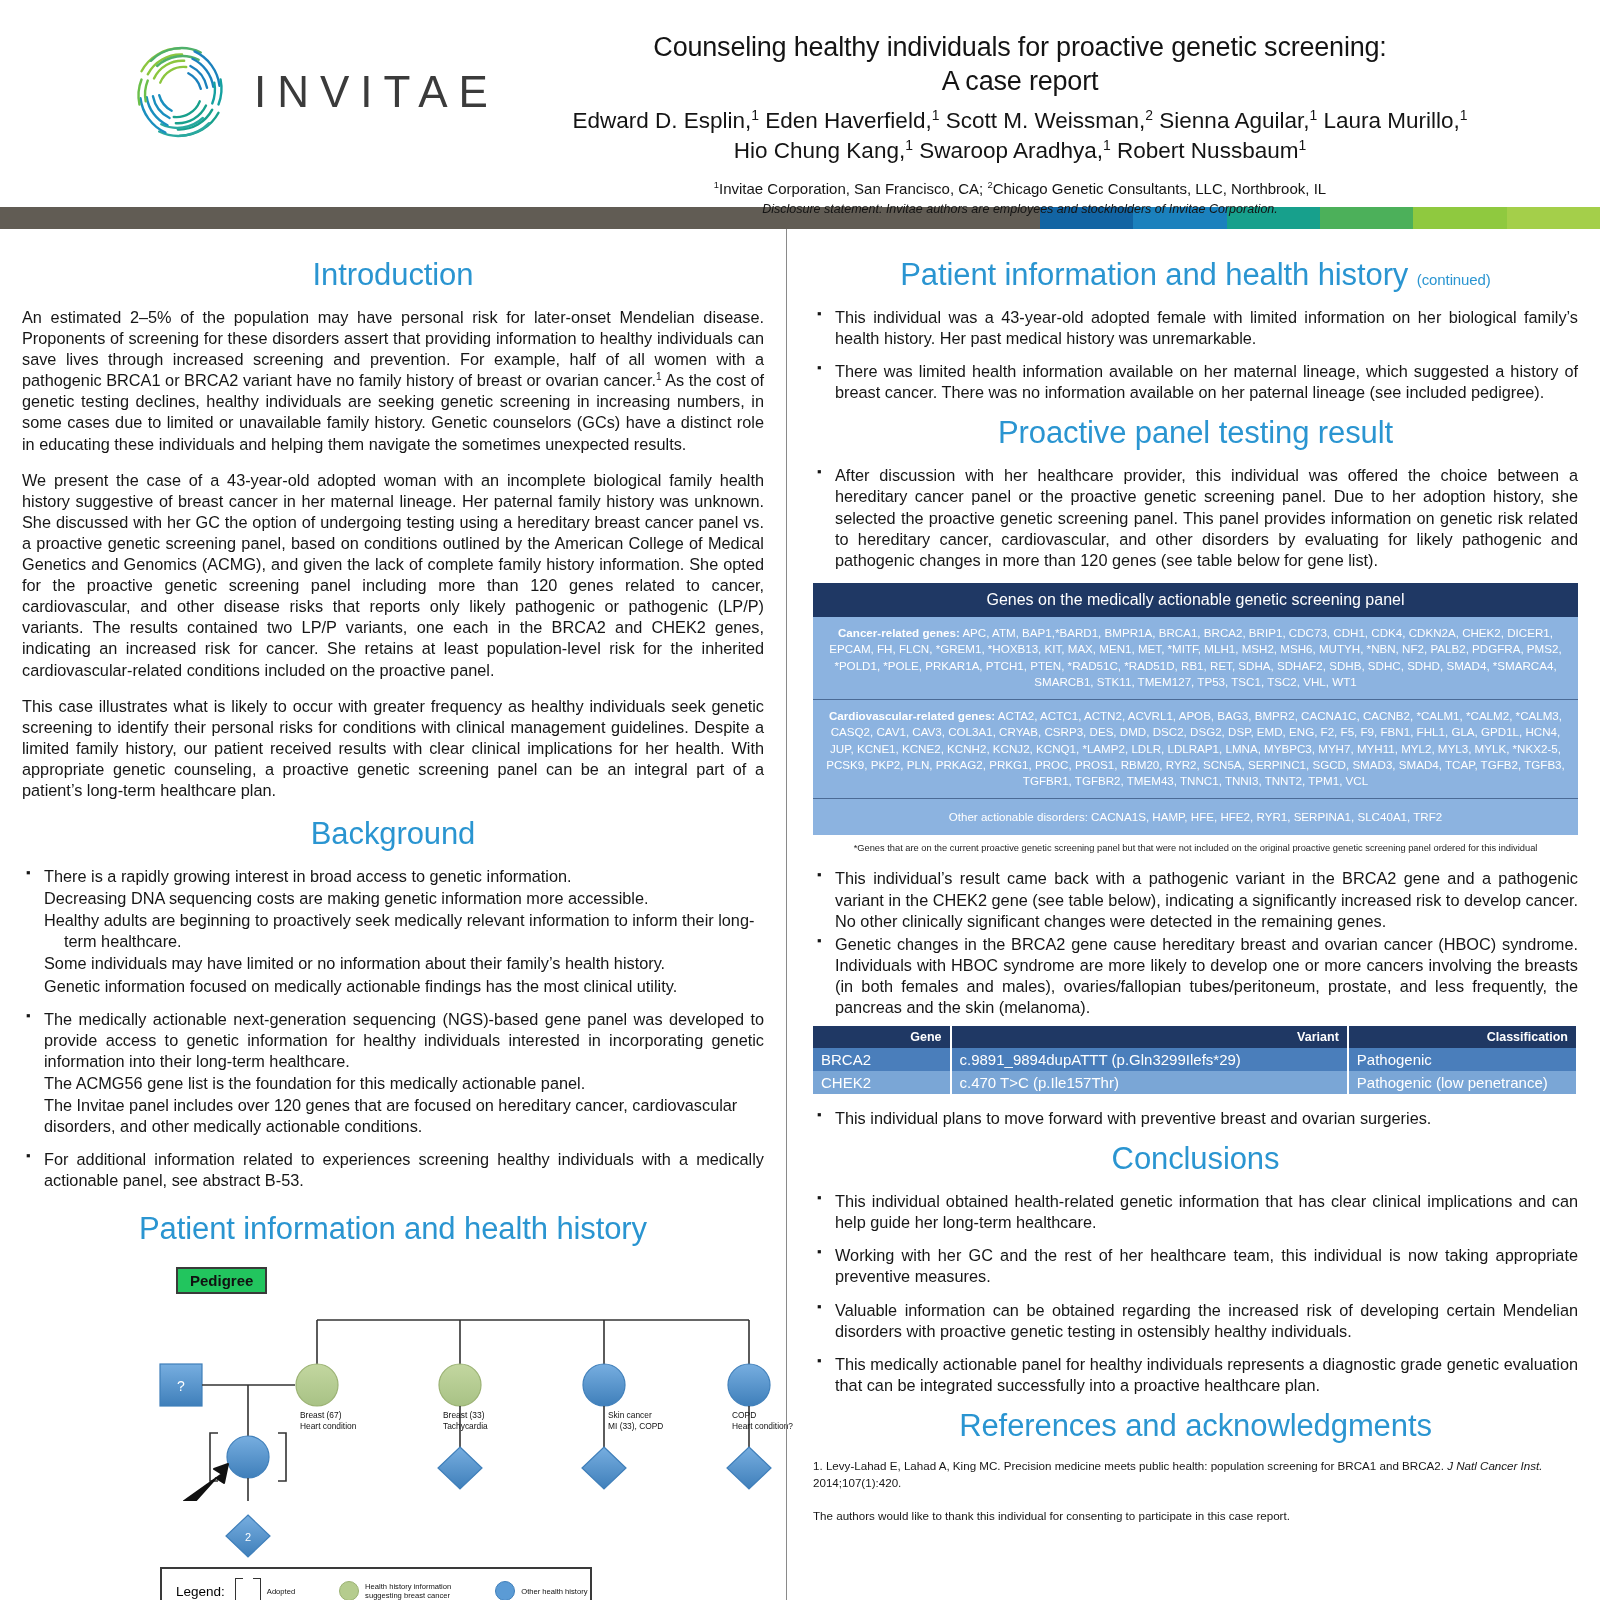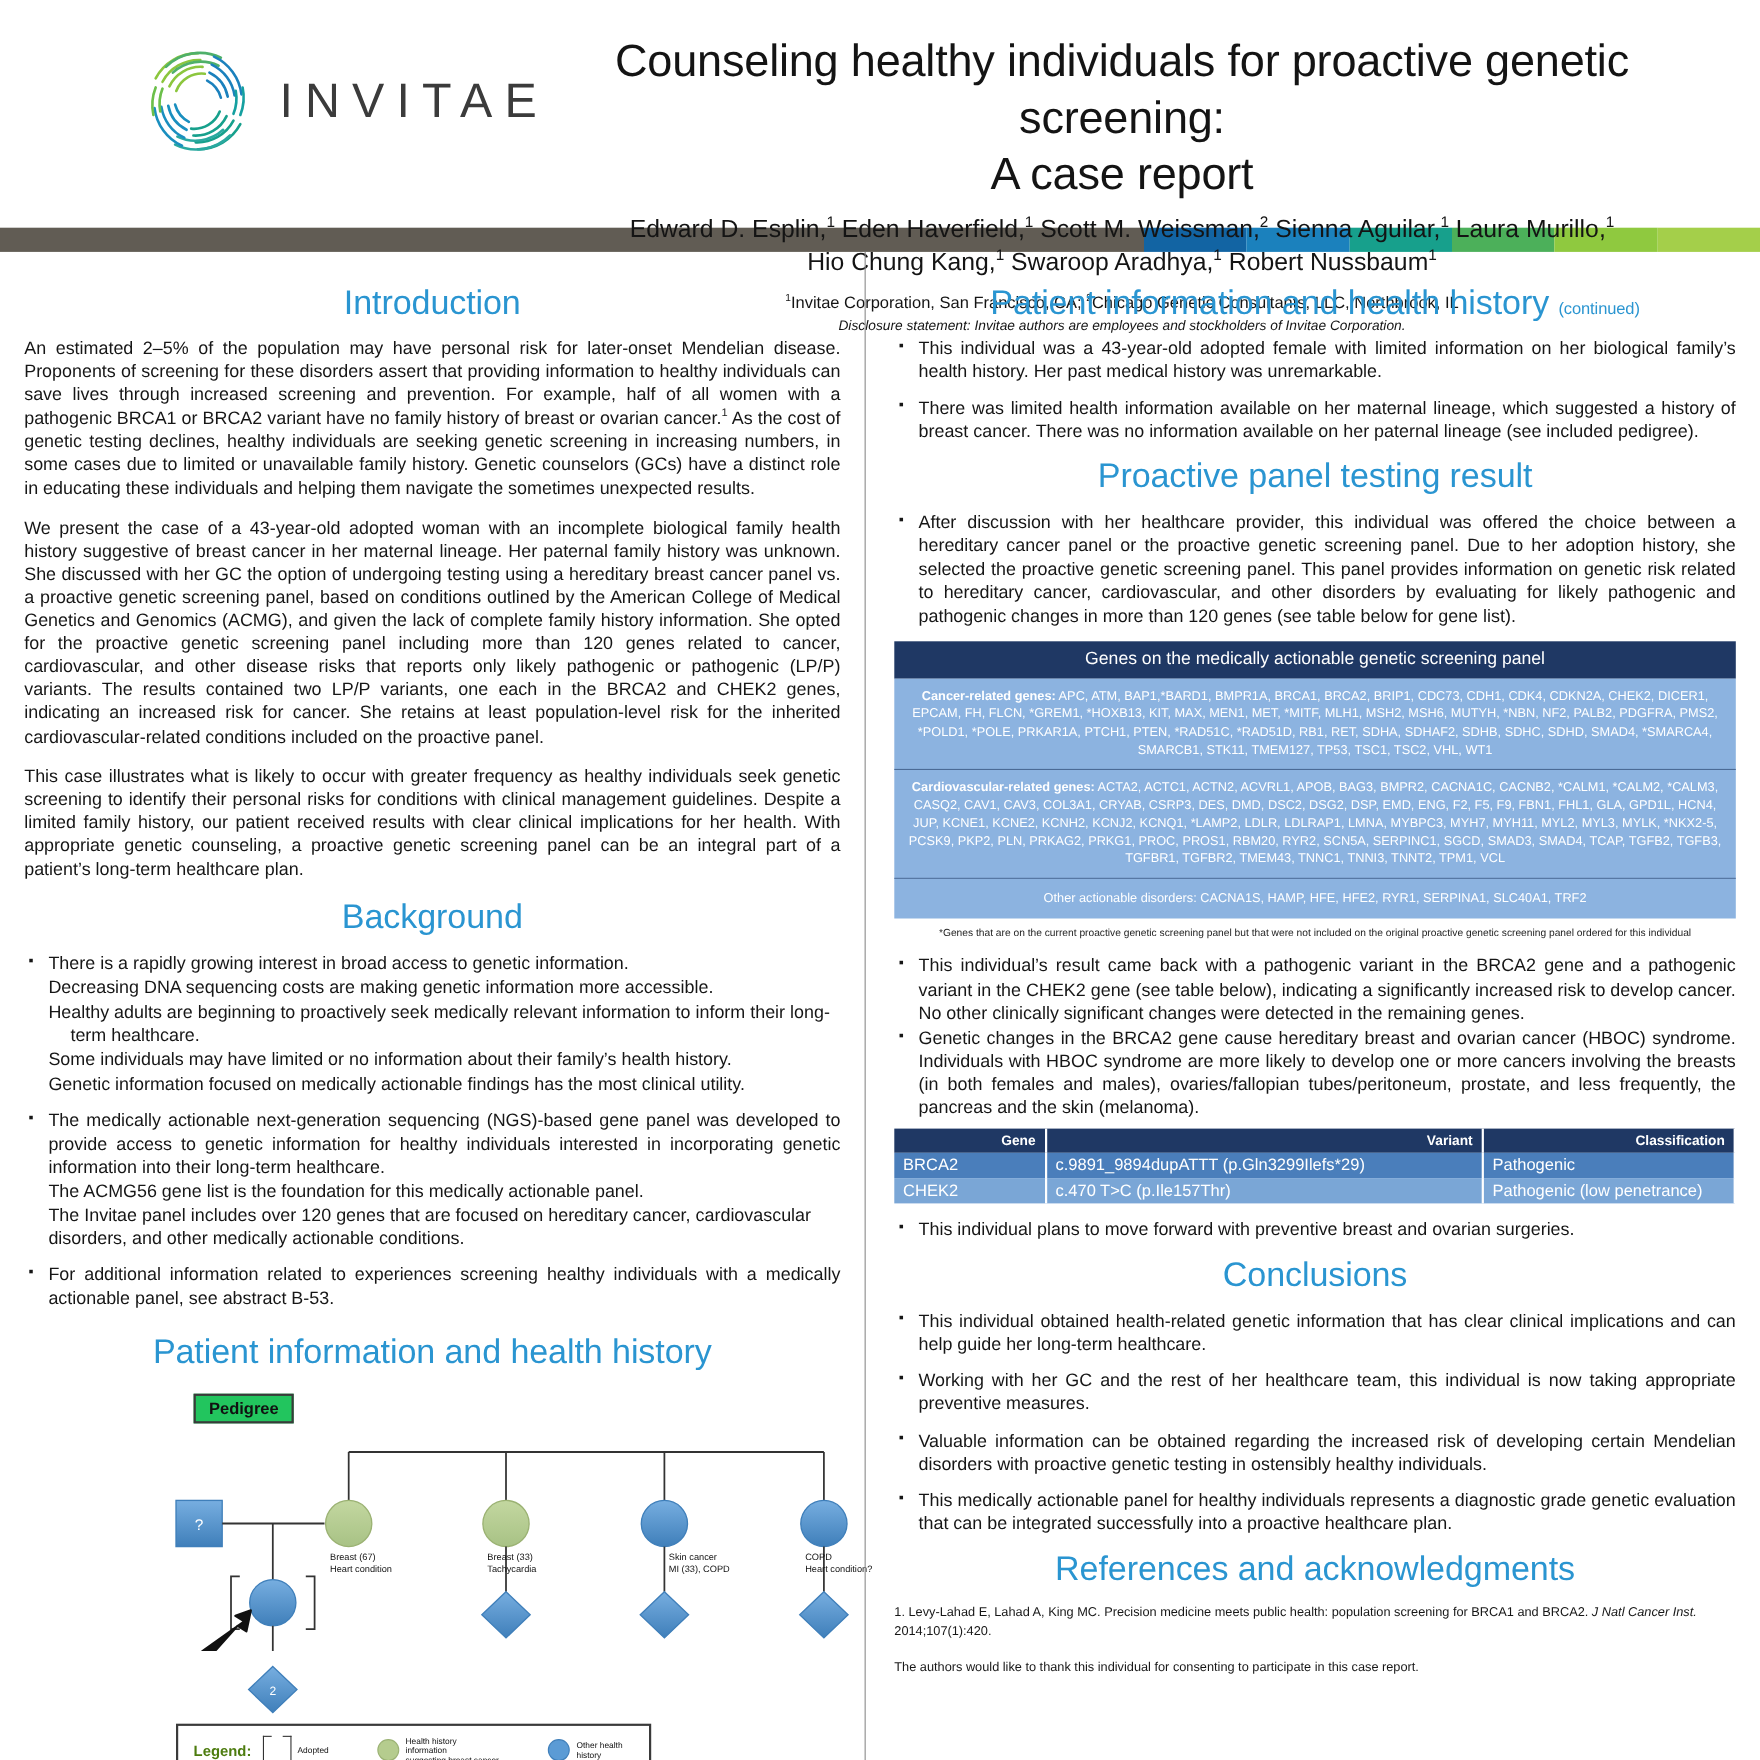--- a/index.html
+++ b/index.html
@@ -19,21 +19,21 @@
     display: flex; align-items: center; gap: 22px;
   }
   .logo-mark { width: 104px; height: 104px; }
   .logo-word {
     font-size: 44px; letter-spacing: 11px;
     color: #3b3b3b; font-weight: 400;
     font-family: "Liberation Sans", sans-serif;
   }
   .title-block { position: absolute; left: 470px; right: 30px; top: 30px; text-align: center; }
   .poster-title {
-    font-size: 41px; font-weight: 400; line-height: 1.26; color: #141414;
+    font-size: 27px; font-weight: 400; line-height: 1.26; color: #141414;
     letter-spacing: -0.2px;
   }
   .authors {
     margin-top: 8px; font-size: 22.5px; line-height: 1.32; color: #141414;
   }
   .affil {
     margin-top: 14px; font-size: 15px; color: #141414; line-height: 1.35;
   }
   .disclosure {
     margin-top: 2px; font-size: 12.5px; font-style: italic; color: #141414;
@@ -125,21 +125,21 @@
   .ped-label {
     position: absolute; left: 24px; top: 6px;
     border: 2px solid #3a3a3a; background: #22c55e;
     padding: 3px 12px; font-size: 15px; font-weight: 700; color: #111;
   }
   .legend-box {
     position: absolute; left: 8px; top: 236px; width: 432px; height: 48px;
     border: 2px solid #3a3a3a; background: #fff;
     display: flex; align-items: center; padding-left: 14px; gap: 10px;
   }
-  .legend-title { font-size: 13.5px; font-weight: 700; color: #4d7c0f; }
+  .legend-title { font-size: 13.5px; font-weight: 400; color: #000000; }
   .legend-item { display: flex; align-items: center; gap: 6px; }
   .legend-text { font-size: 7.6px; line-height: 1.2; color: #111; }
   .brk { width: 26px; height: 26px; position: relative; }
   .brk::before, .brk::after {
     content: ""; position: absolute; top: 0; width: 7px; height: 26px;
     border-top: 1.6px solid #333; border-bottom: 1.6px solid #333;
   }
   .brk::before { left: 0; border-left: 1.6px solid #333; }
   .brk::after  { right: 0; border-right: 1.6px solid #333; }
   .lg-circle { width: 20px; height: 20px; border-radius: 50%; }

